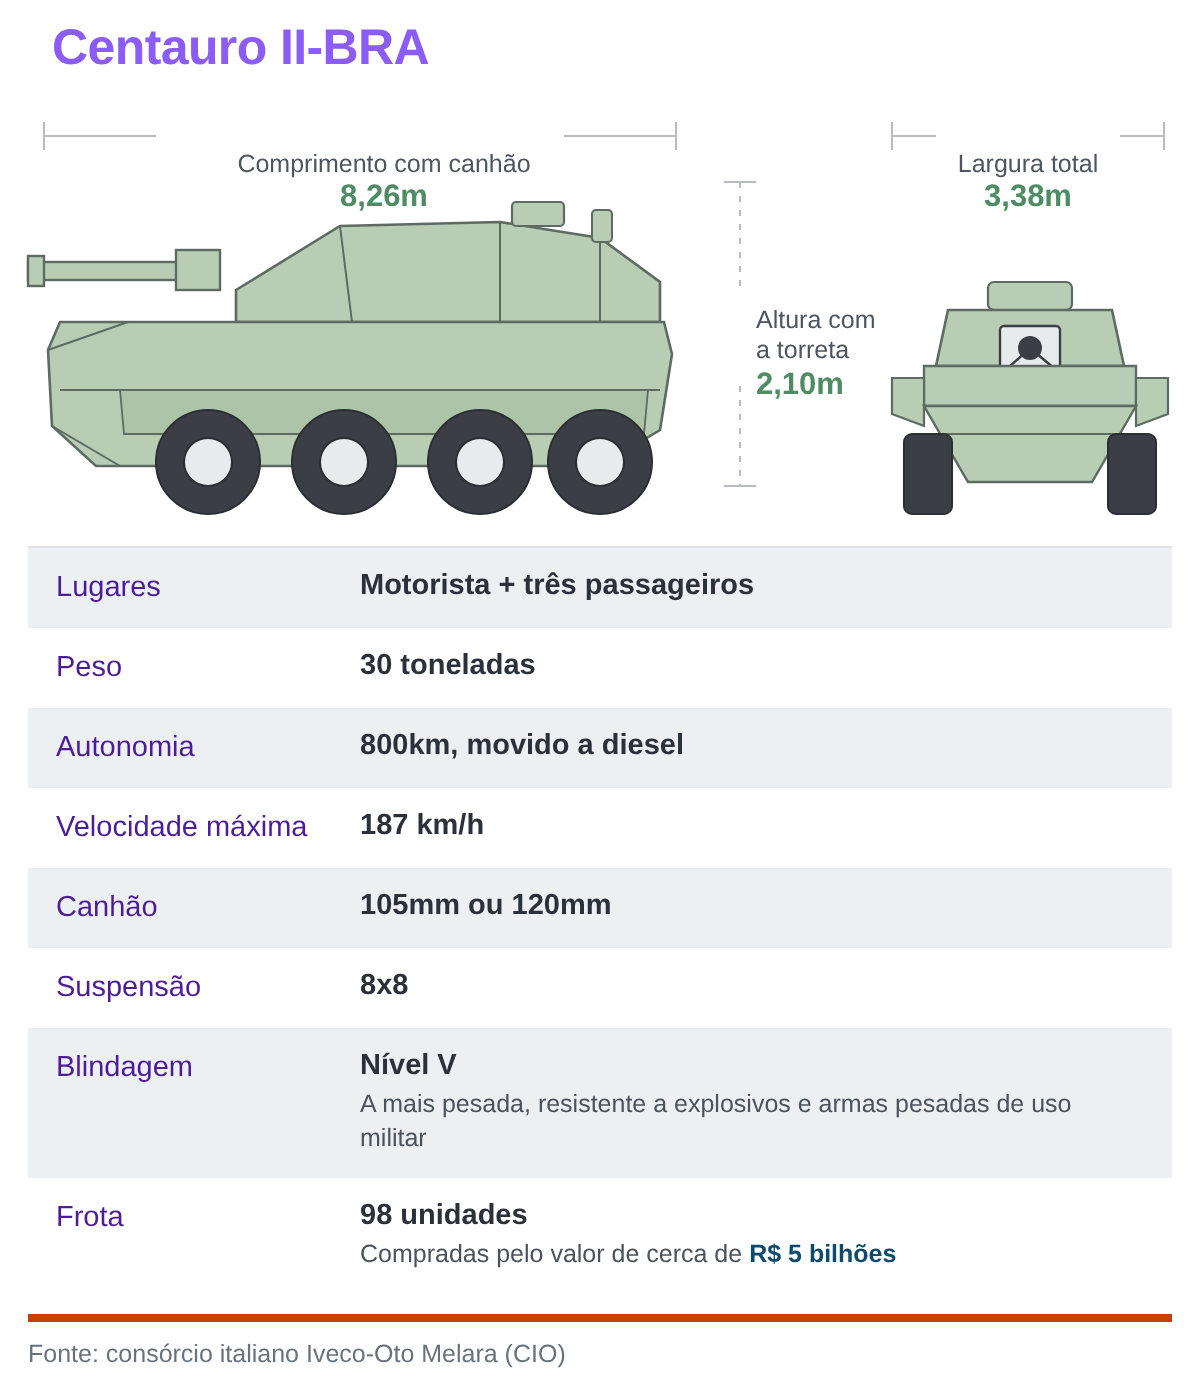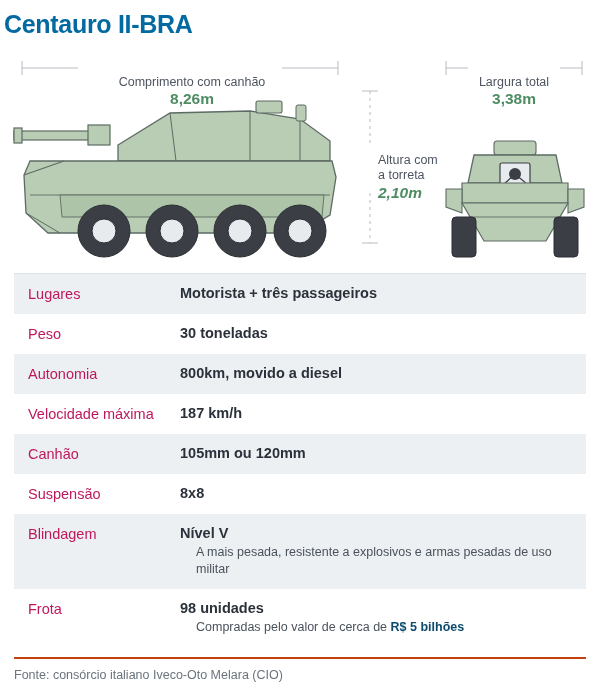--- a/index.html
+++ b/index.html
@@ -12,22 +12,22 @@
     color: #2f3640;
     overflow: hidden;
   }
   .page { width: 600px; height: 693px; position: relative; }
 
   
   .title {
     font-size: 25px;
     font-weight: bold;
     letter-spacing: -0.3px;
-    color: #0369a1;
-    padding: 10px 0 0 4px;
+    color: #8b5cf6;
+    padding: 10px 0 0 26px;
     margin: 0;
   }
 
   
   .illus {
     position: relative;
     height: 220px;
     margin-top: 6px;
   }
 
@@ -49,65 +49,64 @@
     margin-top: 1px;
   }
 
   .len-label { left: 32px; top: 30px; width: 320px; }
   .wid-label { left: 444px; top: 30px; width: 140px; }
   .hei-label {
     left: 378px; top: 108px; width: 86px;
     text-align: left;
   }
   .hei-label .cap { font-size: 12.5px; line-height: 1.2; }
-  .hei-label .val { font-size: 15.5px; font-style: italic; }
+  .hei-label .val { font-size: 15.5px; }
 
   svg.art { position: absolute; left: 0; top: 0; }
 
   
   .specs {
     margin: 8px 14px 0 14px;
     border-top: 1px solid #dfe3e8;
   }
   .row {
     display: flex;
     align-items: flex-start;
     padding: 11px 14px 11px 14px;
     min-height: 40px;
   }
   .row.alt { background: #edf0f3; }
   .row.plain { background: #ffffff; }
   .row .k {
     width: 152px;
     flex: 0 0 152px;
     font-size: 14.5px;
-    color: #be185d;
+    color: #4c1d95;
     padding-top: 1px;
   }
   .row .v {
     flex: 1 1 auto;
     font-size: 14.5px;
     font-weight: bold;
     color: #2b313a;
   }
   .row .v .sub {
     display: block;
     font-weight: normal;
     font-size: 12.5px;
     color: #4a525c;
     margin-top: 3px;
     line-height: 1.35;
-    margin-left: 16px;
   }
   .row .v .sub b { font-weight: bold; color: #0c4a6e; }
 
   
   .source {
     margin: 10px 14px 0 14px;
-    border-top: 2px solid #c2410c;
+    border-top: 4px solid #c2410c;
     padding-top: 9px;
     font-size: 12.5px;
     color: #6a737d;
   }
 </style>
 </head>
 <body>
 
 <div class="page">
 

